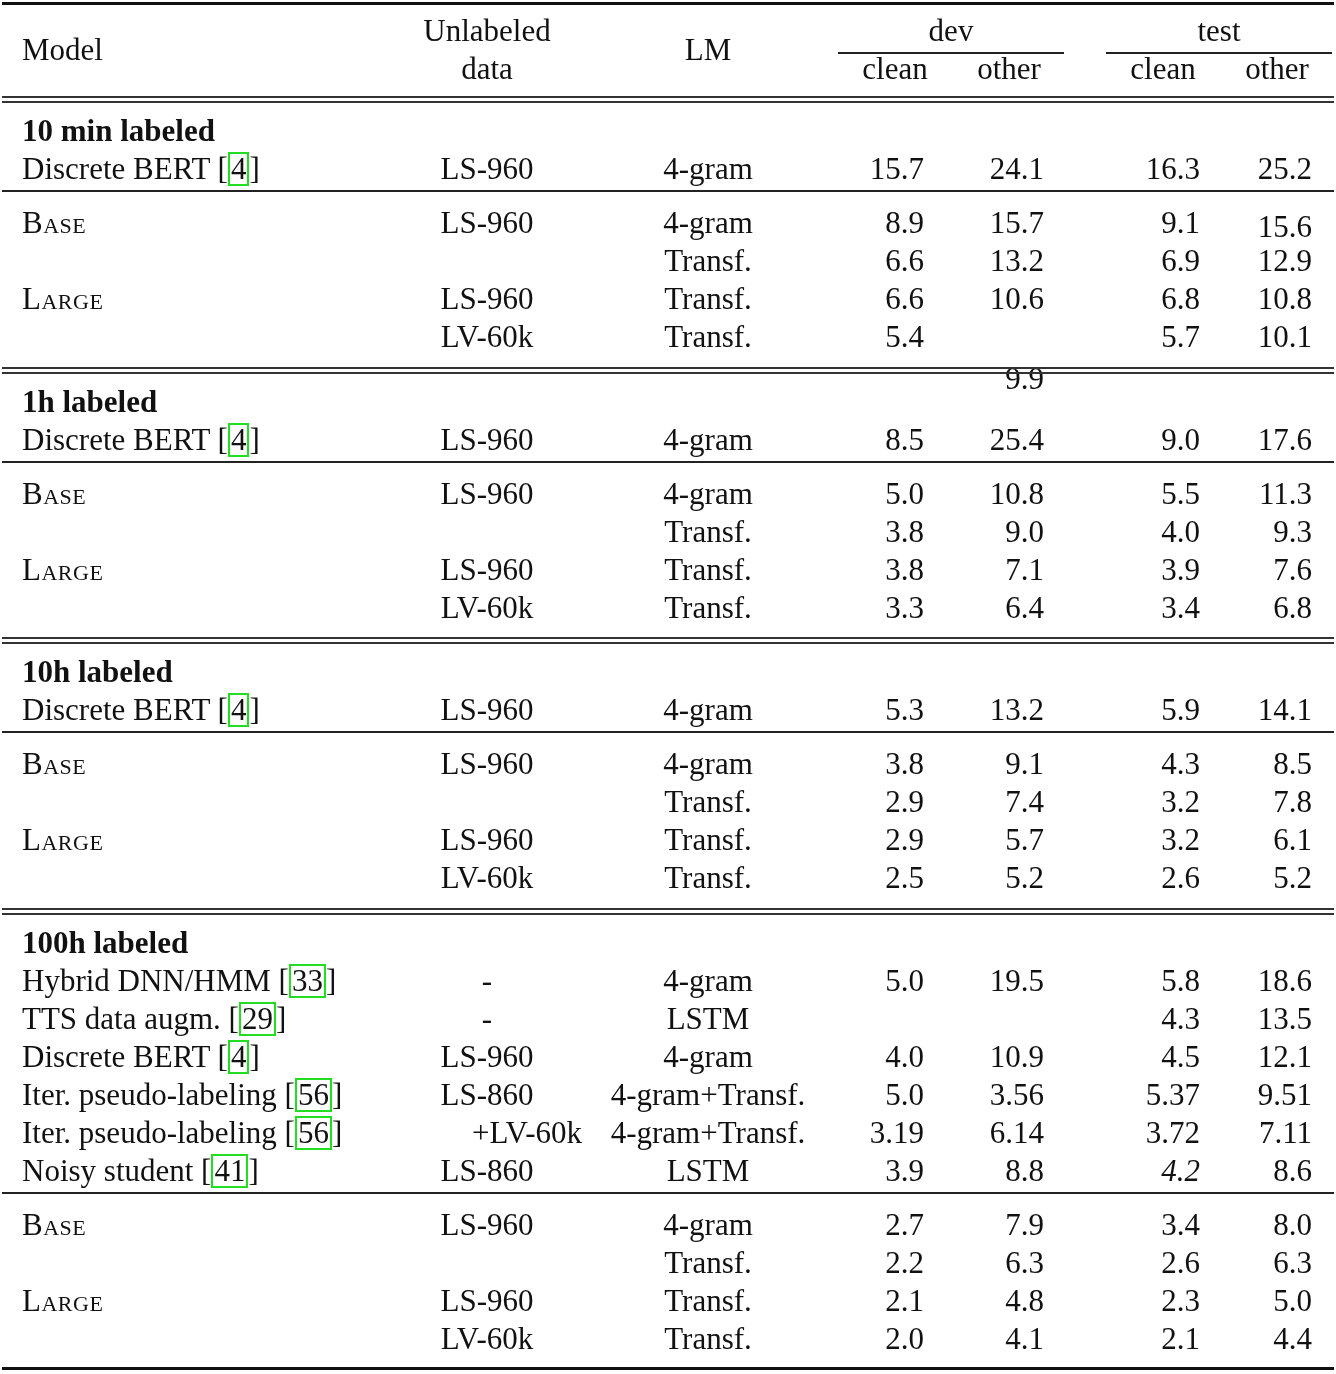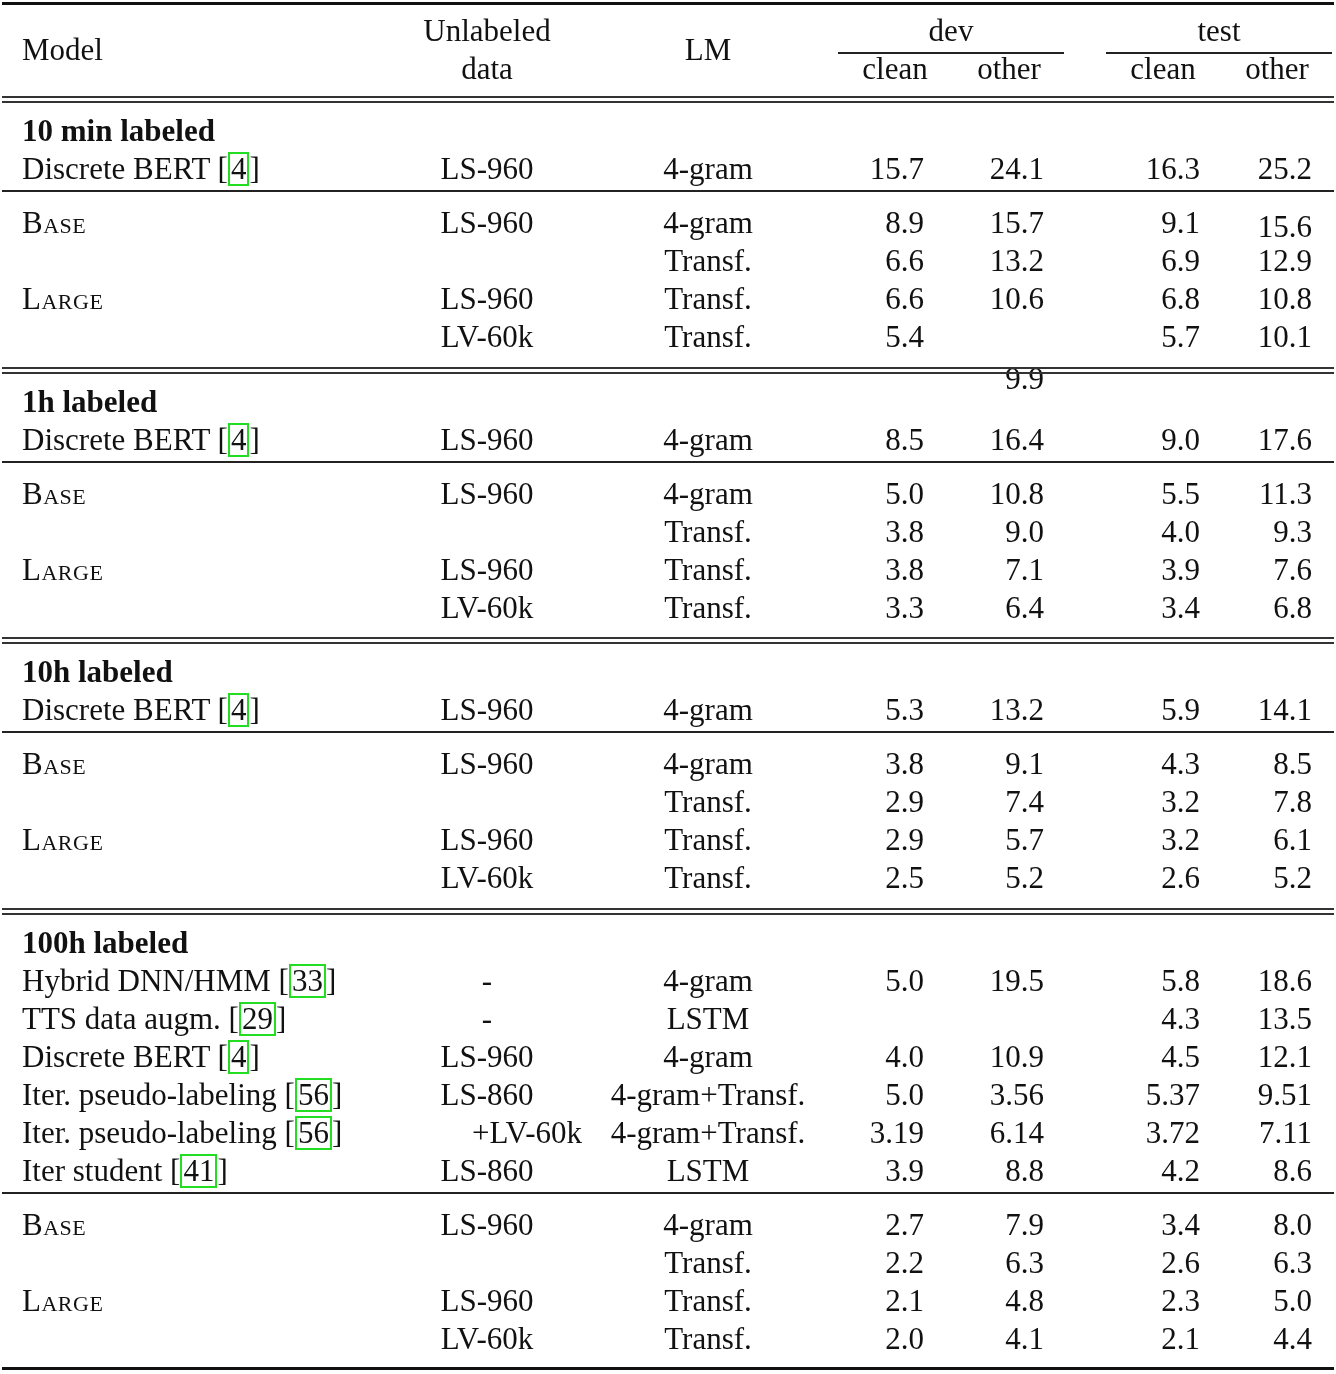--- a/index.html
+++ b/index.html
@@ -87,21 +87,21 @@
         <div class="cell r" style="left:1312px; top:318px;">10.1</div>
       </div>
       <div class="rule thin" style="top:367px;"></div>
       <div class="rule thin" style="top:372px;"></div>
       <div class="cell l bold" style="left:22px; top:383px;">1h labeled</div>
       <div class="" style="">
         <div class="cell l" style="left:22px; top:421px;"><span>Discrete BERT [</span><span class="cite">4</span><span>]</span></div>
         <div class="cell c" style="left:487px; top:421px;">LS-960</div>
         <div class="cell c" style="left:708px; top:421px;">4-gram</div>
         <div class="cell r" style="left:924px; top:421px;">8.5</div>
-        <div class="cell r" style="left:1044px; top:421px;">16.4</div>
+        <div class="cell r" style="left:1044px; top:421px;">25.4</div>
         <div class="cell r" style="left:1200px; top:421px;">9.0</div>
         <div class="cell r" style="left:1312px; top:421px;">17.6</div>
       </div>
       <div class="rule thin" style="top:461px; background:#222;"></div>
       <div class="" style="">
         <div class="cell l sc" style="left:22px; top:475px;">Base</div>
         <div class="cell c" style="left:487px; top:475px;">LS-960</div>
         <div class="cell c" style="left:708px; top:475px;">4-gram</div>
         <div class="cell r" style="left:924px; top:475px;">5.0</div>
         <div class="cell r" style="left:1044px; top:475px;">10.8</div>
@@ -226,26 +226,26 @@
       <div class="" style="">
         <div class="cell l" style="left:22px; top:1114px;"><span>Iter. pseudo-labeling [</span><span class="cite">56</span><span>]</span></div>
         <div class="cell c" style="left:487px; top:1114px;margin-left:40px;">+LV-60k</div>
         <div class="cell c" style="left:708px; top:1114px;">4-gram+Transf.</div>
         <div class="cell r" style="left:924px; top:1114px;">3.19</div>
         <div class="cell r" style="left:1044px; top:1114px;">6.14</div>
         <div class="cell r" style="left:1200px; top:1114px;">3.72</div>
         <div class="cell r" style="left:1312px; top:1114px;">7.11</div>
       </div>
       <div class="" style="">
-        <div class="cell l" style="left:22px; top:1152px;"><span>Iter student [</span><span class="cite">41</span><span>]</span></div>
+        <div class="cell l" style="left:22px; top:1152px;"><span>Noisy student [</span><span class="cite">41</span><span>]</span></div>
         <div class="cell c" style="left:487px; top:1152px;">LS-860</div>
         <div class="cell c" style="left:708px; top:1152px;">LSTM</div>
         <div class="cell r" style="left:924px; top:1152px;">3.9</div>
         <div class="cell r" style="left:1044px; top:1152px;">8.8</div>
-        <div class="cell r" style="left:1200px; top:1152px;">4.2</div>
+        <div class="cell r" style="left:1200px; top:1152px;font-style:italic;">4.2</div>
         <div class="cell r" style="left:1312px; top:1152px;">8.6</div>
       </div>
       <div class="rule thin" style="top:1192px; background:#222;"></div>
       <div class="" style="">
         <div class="cell l sc" style="left:22px; top:1206px;">Base</div>
         <div class="cell c" style="left:487px; top:1206px;">LS-960</div>
         <div class="cell c" style="left:708px; top:1206px;">4-gram</div>
         <div class="cell r" style="left:924px; top:1206px;">2.7</div>
         <div class="cell r" style="left:1044px; top:1206px;">7.9</div>
         <div class="cell r" style="left:1200px; top:1206px;">3.4</div>

